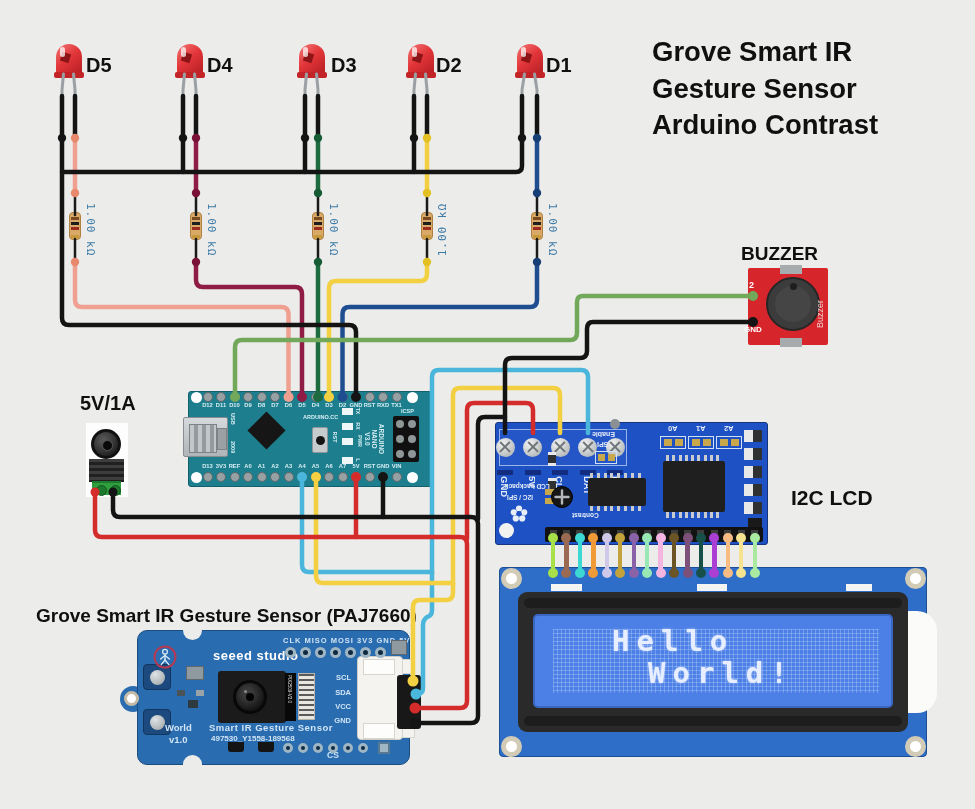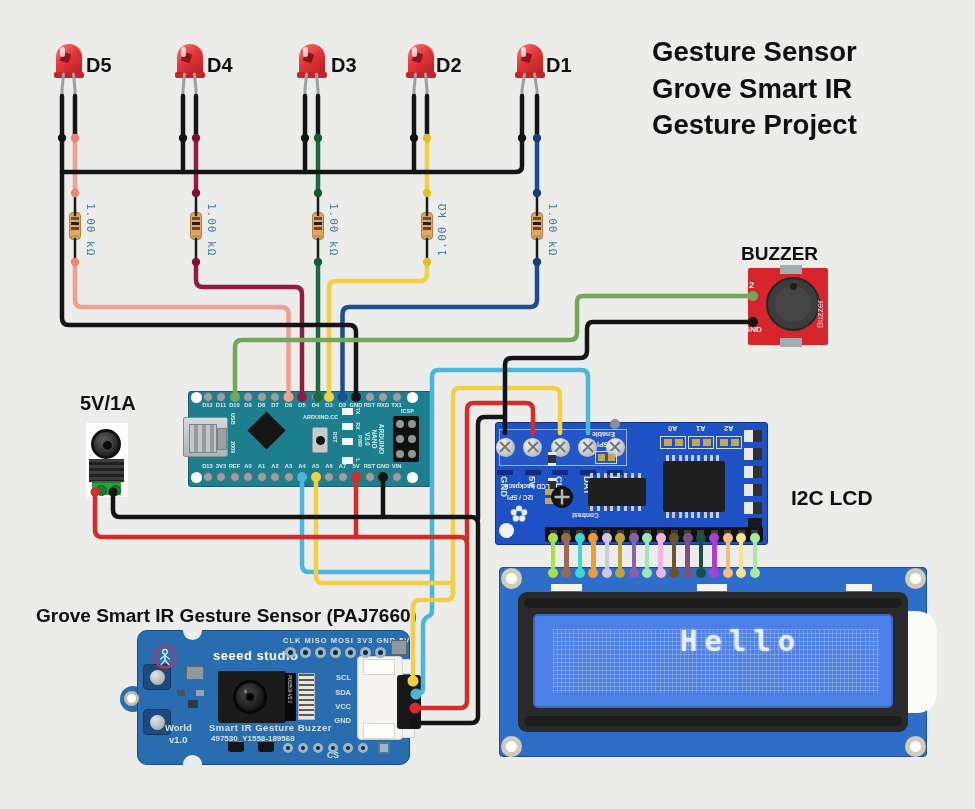--- a/index.html
+++ b/index.html
@@ -30,23 +30,23 @@
       letter-spacing:7px;color:#e7eeff;text-shadow:0 0 3px rgba(225,238,255,.55);}
   .gtext{position:absolute;color:#cfe4f4;font-weight:bold;}
   .btext{position:absolute;color:#e6edf8;font-weight:bold;}
 </style>
 </head>
 <body>
 
 <div id="canvas">
 
   <div class="lbl" style="left:652px;top:34px;font-size:27.5px;line-height:36.5px;">
+    <span style="display:block">Grove Smart IR</span>
     <span style="display:block">Gesture Sensor</span>
-    <span style="display:block">Grove Smart IR</span>
-    <span style="display:block">Gesture Project</span>
+    <span style="display:block">Arduino Contrast</span>
   </div>
 
   <div class="lbl" style="left:86px;top:54px;font-size:20px;">D5</div>
   <div class="lbl" style="left:207px;top:54px;font-size:20px;">D4</div>
   <div class="lbl" style="left:331px;top:54px;font-size:20px;">D3</div>
   <div class="lbl" style="left:436px;top:54px;font-size:20px;">D2</div>
   <div class="lbl" style="left:546px;top:54px;font-size:20px;">D1</div>
 
   <div class="abs" style="left:55.5px;top:44px;">
     <div class="ledome">
@@ -277,21 +277,22 @@
   <div class="abs" style="left:501px;top:568px;width:21px;height:21px;border-radius:50%;background:#fff;border:5px solid #d2cbb6;box-sizing:border-box;"></div>
   <div class="abs" style="left:905px;top:568px;width:21px;height:21px;border-radius:50%;background:#fff;border:5px solid #d2cbb6;box-sizing:border-box;"></div>
   <div class="abs" style="left:501px;top:736px;width:21px;height:21px;border-radius:50%;background:#fff;border:5px solid #d2cbb6;box-sizing:border-box;"></div>
   <div class="abs" style="left:905px;top:736px;width:21px;height:21px;border-radius:50%;background:#fff;border:5px solid #d2cbb6;box-sizing:border-box;"></div>
   <div class="abs" style="left:518px;top:592px;width:390px;height:140px;background:#2a2a2a;border-radius:9px;">
     <div class="abs" style="left:6px;top:6px;width:378px;height:10px;background:#1d1d1d;border-radius:5px;"></div>
     <div class="abs" style="left:6px;top:124px;width:378px;height:10px;background:#1d1d1d;border-radius:5px;"></div>
   </div>
   <div class="abs" style="left:533px;top:614px;width:360px;height:94px;background:#4d80e6;border:2px solid #3a67c2;border-radius:5px;box-sizing:border-box;"></div>
   <div class="abs" style="left:553px;top:629px;width:326px;height:64px;background:repeating-linear-gradient(to right,rgba(210,228,255,.28) 0 1px,transparent 1px 4.1px),repeating-linear-gradient(to bottom,rgba(210,228,255,.28) 0 1px,transparent 1px 4.1px);"></div>
-  <div class="lcdtext" style="left:680px;top:624px;">Hello</div>
+  <div class="lcdtext" style="left:612px;top:624px;">Hello</div>
+  <div class="lcdtext" style="left:648px;top:656px;">World!</div>
 
   <div class="lbl" style="left:36px;top:605px;font-size:19px;">Grove Smart IR Gesture Sensor (PAJ7660)</div>
   <div class="abs" style="left:120px;top:686px;width:26px;height:26px;border-radius:50%;background:#2a6cb0;"></div>
   <div class="board" style="left:137px;top:630px;width:273px;height:135px;background:#2a6cb0;border-radius:10px;border:1px solid #1c4d80;"></div>
   <div class="abs" style="left:183px;top:621px;width:19px;height:19px;border-radius:50%;background:#ececea;"></div>
   <div class="abs" style="left:183px;top:755px;width:19px;height:19px;border-radius:50%;background:#ececea;"></div>
   <div class="abs" style="left:124px;top:691px;width:15px;height:15px;border-radius:50%;background:#fff;border:3px solid #c4bca6;box-sizing:border-box;"></div>
   <span class="gtext" style="left:283px;top:636px;font-size:7.5px;letter-spacing:1px;">CLK MISO MOSI 3V3 GND 5V</span>
   <span class="gtext" style="left:213px;top:648px;font-size:13px;color:#fff;letter-spacing:.5px;">seeed studio</span>
 
@@ -326,21 +327,21 @@
   <div class="abs" style="left:357px;top:656px;width:46px;height:84px;background:#f4f3f0;border:1px solid #cfcdc6;border-radius:4px;box-sizing:border-box;">
     <div class="abs" style="left:5px;top:2px;width:30px;height:14px;background:#fdfdfb;border:1px solid #d8d5cc;"></div>
     <div class="abs" style="left:5px;top:66px;width:30px;height:14px;background:#fdfdfb;border:1px solid #d8d5cc;"></div>
   </div>
   <div class="abs" style="left:402px;top:659px;width:13px;height:15px;background:#f4f3f0;border:1px solid #d8d5cc;box-sizing:border-box;"></div>
   <div class="abs" style="left:402px;top:723px;width:13px;height:15px;background:#f4f3f0;border:1px solid #d8d5cc;box-sizing:border-box;"></div>
   <div class="abs" style="left:397px;top:675px;width:24px;height:54px;background:#181818;border-radius:3px;"></div>
 
   <span class="gtext" style="left:165px;top:722px;font-size:9.5px;">World</span>
   <span class="gtext" style="left:169px;top:734px;font-size:9.5px;">v1.0</span>
-  <span class="gtext" style="left:209px;top:722px;font-size:9.5px;letter-spacing:.5px;">Smart IR Gesture Buzzer</span>
+  <span class="gtext" style="left:209px;top:722px;font-size:9.5px;letter-spacing:.5px;">Smart IR Gesture Sensor</span>
   <span class="gtext" style="left:211px;top:734px;font-size:8px;">497530_Y1558-189568</span>
   <span class="gtext" style="left:327px;top:750px;font-size:8.5px;">CS</span>
 
   <div class="abs" style="left:228px;top:742px;width:16px;height:10px;background:#141414;border-radius:0 0 3px 3px;"></div>
   <div class="abs" style="left:258px;top:742px;width:16px;height:10px;background:#141414;border-radius:0 0 3px 3px;"></div>
   <div class="abs" style="left:378px;top:742px;width:12px;height:12px;background:#9fb6c4;border:2px solid #557a92;box-sizing:border-box;"></div>
 
   <svg class="wires" width="975" height="809" viewBox="0 0 975 809">
     <g fill="none" stroke-linecap="round" stroke-linejoin="round">
 

